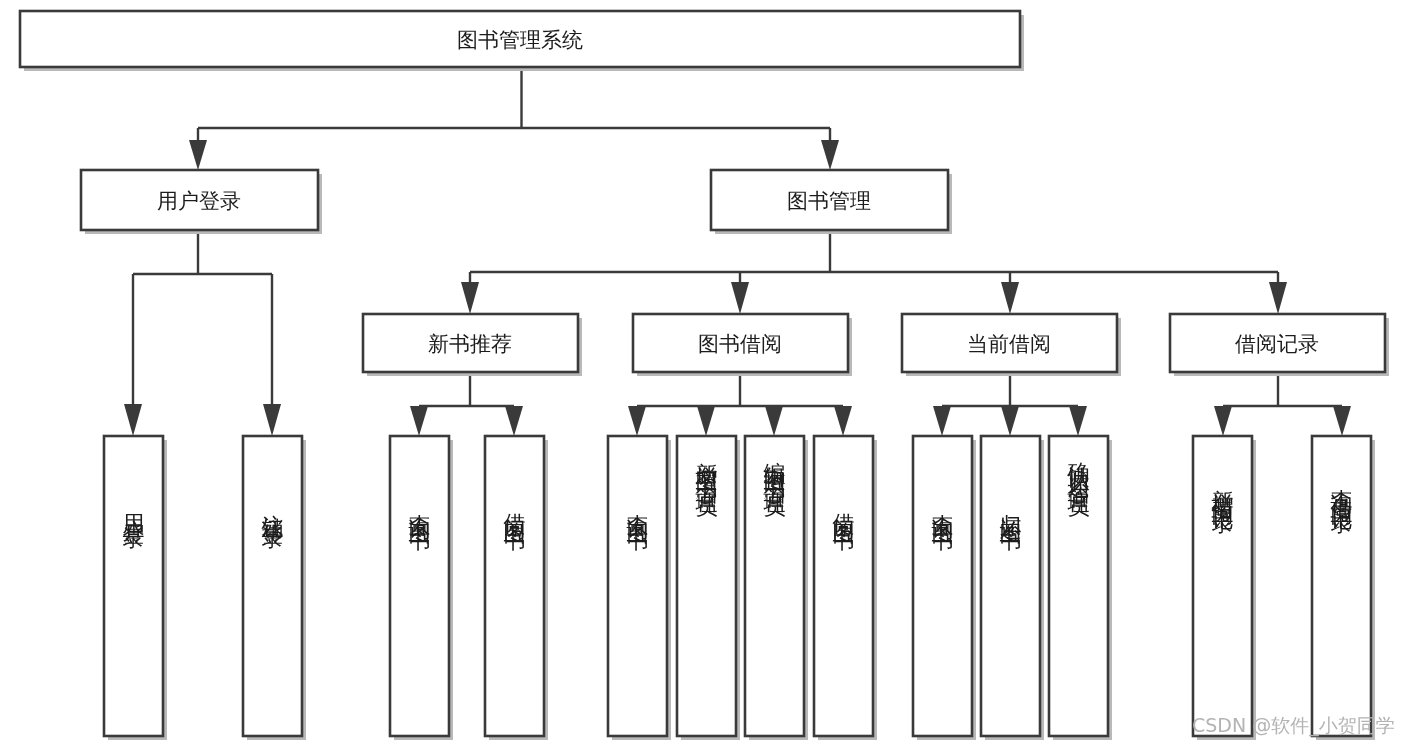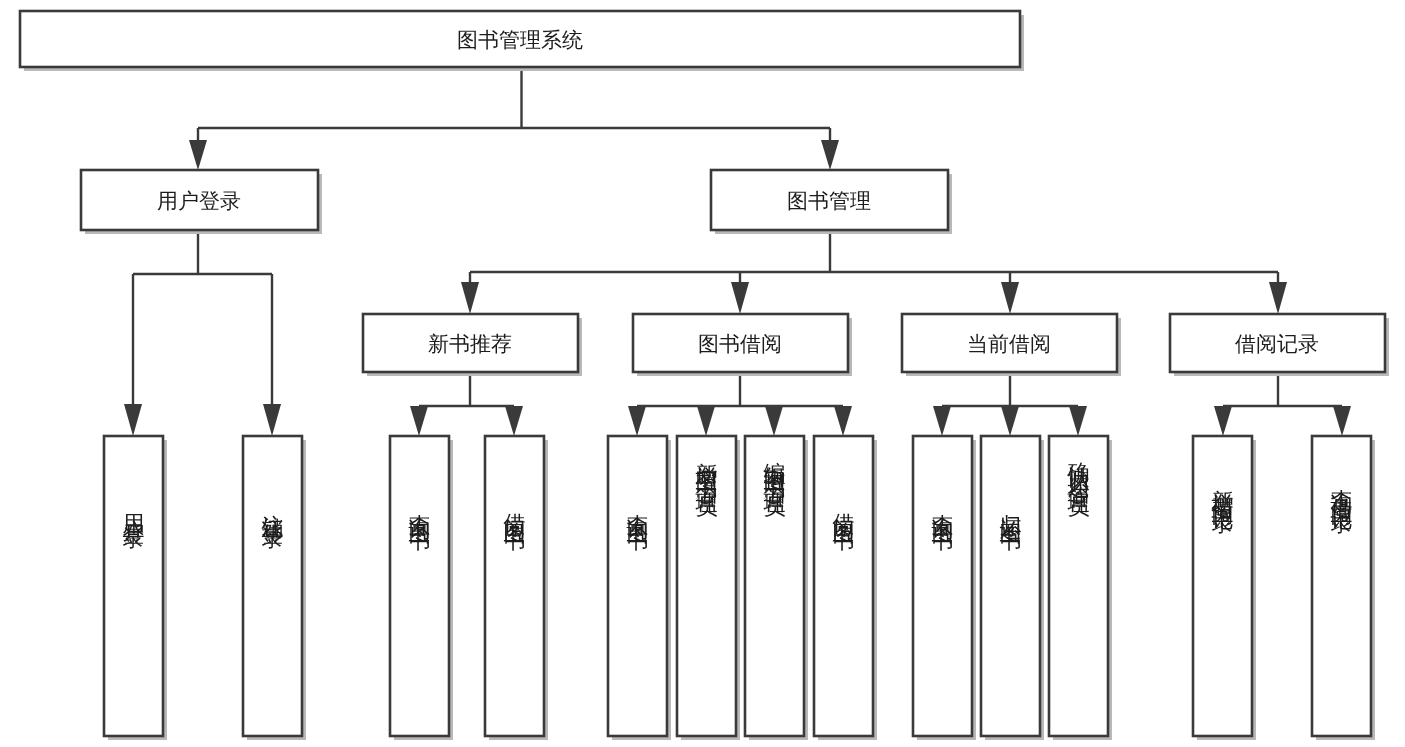--- a/index.html
+++ b/index.html
@@ -290,14 +290,15 @@
     <span class="vlabel">确认归还（管理员）</span>
   </div>
 
   <div class="vlabel-wrap" style="left:1193px; top:471px; width:59px; height:265px;">
     <span class="vlabel">新增借阅记录</span>
   </div>
   <div class="vlabel-wrap" style="left:1312px; top:471px; width:59px; height:265px;">
     <span class="vlabel">查询借阅记录</span>
   </div>
 
+  <div class="watermark" style="left:1192px; top:713px;">CSDN @软件_小贺同学</div>
 
 </div>
 
 </body></html>

